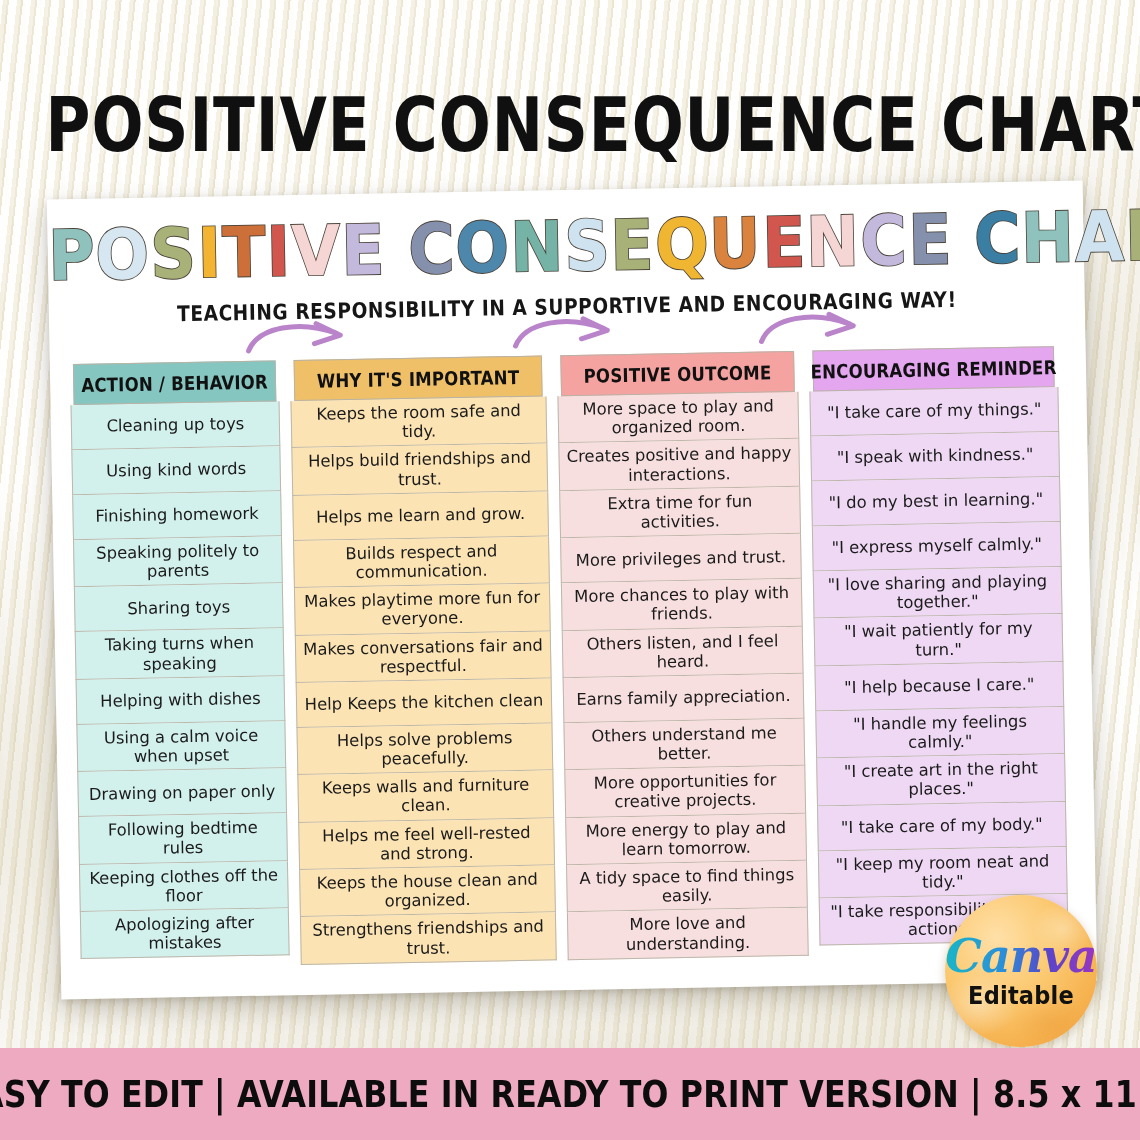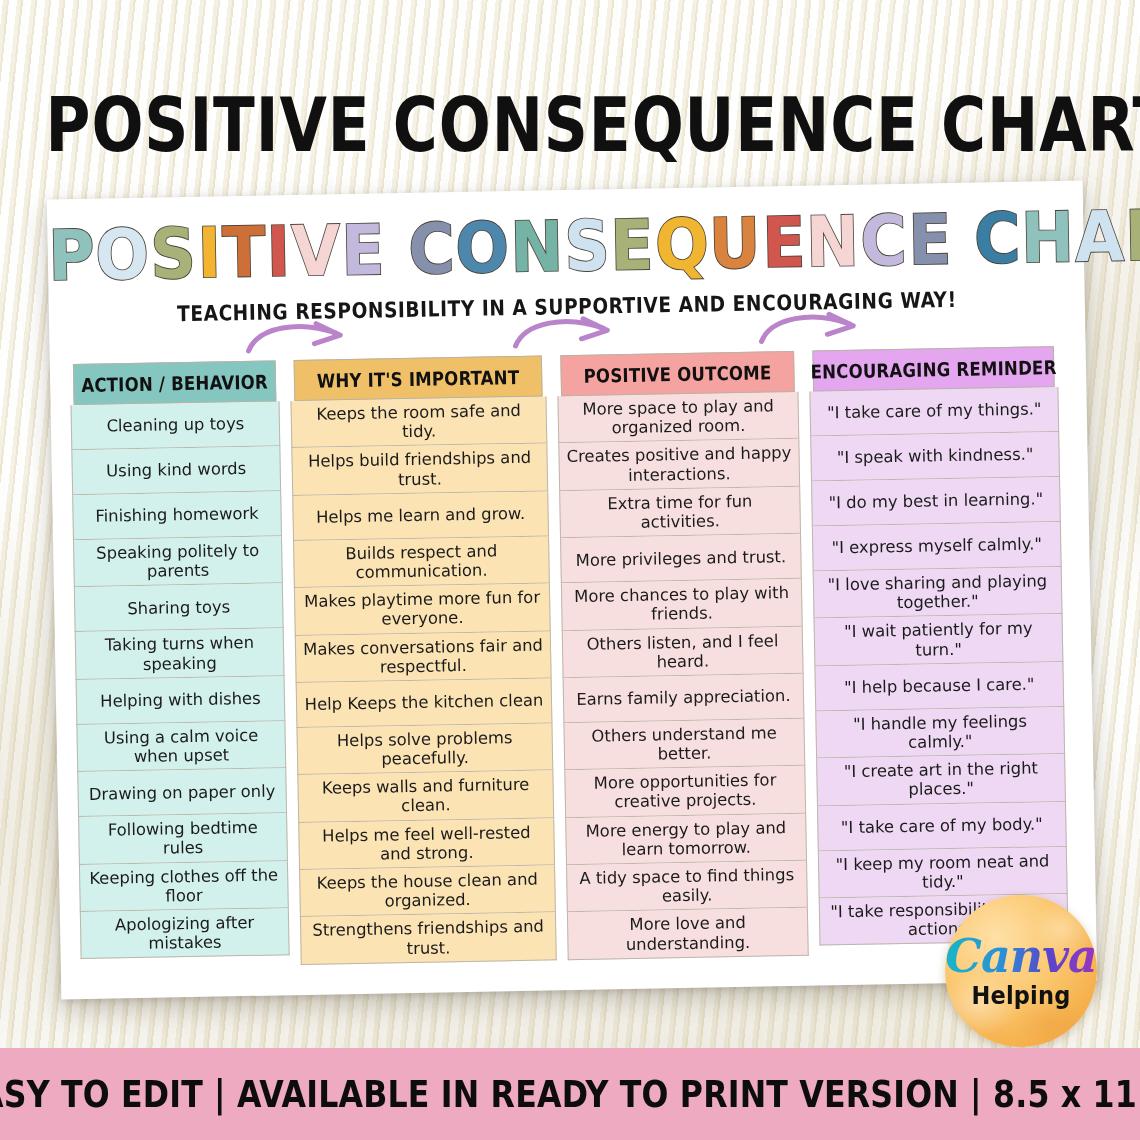--- a/index.html
+++ b/index.html
@@ -300,19 +300,19 @@
             <div class="cell">"I take care of my body."</div>
             <div class="cell">"I keep my room neat and tidy."</div>
             <div class="cell">"I take responsibility for my actions."</div>
           </div>
       </div>
     </div>
   </div>
 
   <div class="canva">
     <div class="canva-word">Canva</div>
-    <div class="canva-sub">Helping</div>
+    <div class="canva-sub">Editable</div>
   </div>
 
   <div class="bottom-bar">
     <div class="txt">EASY TO EDIT | AVAILABLE IN READY TO PRINT VERSION | 8.5 x 11 in</div>
   </div>
 </div>
 
 </body></html>

